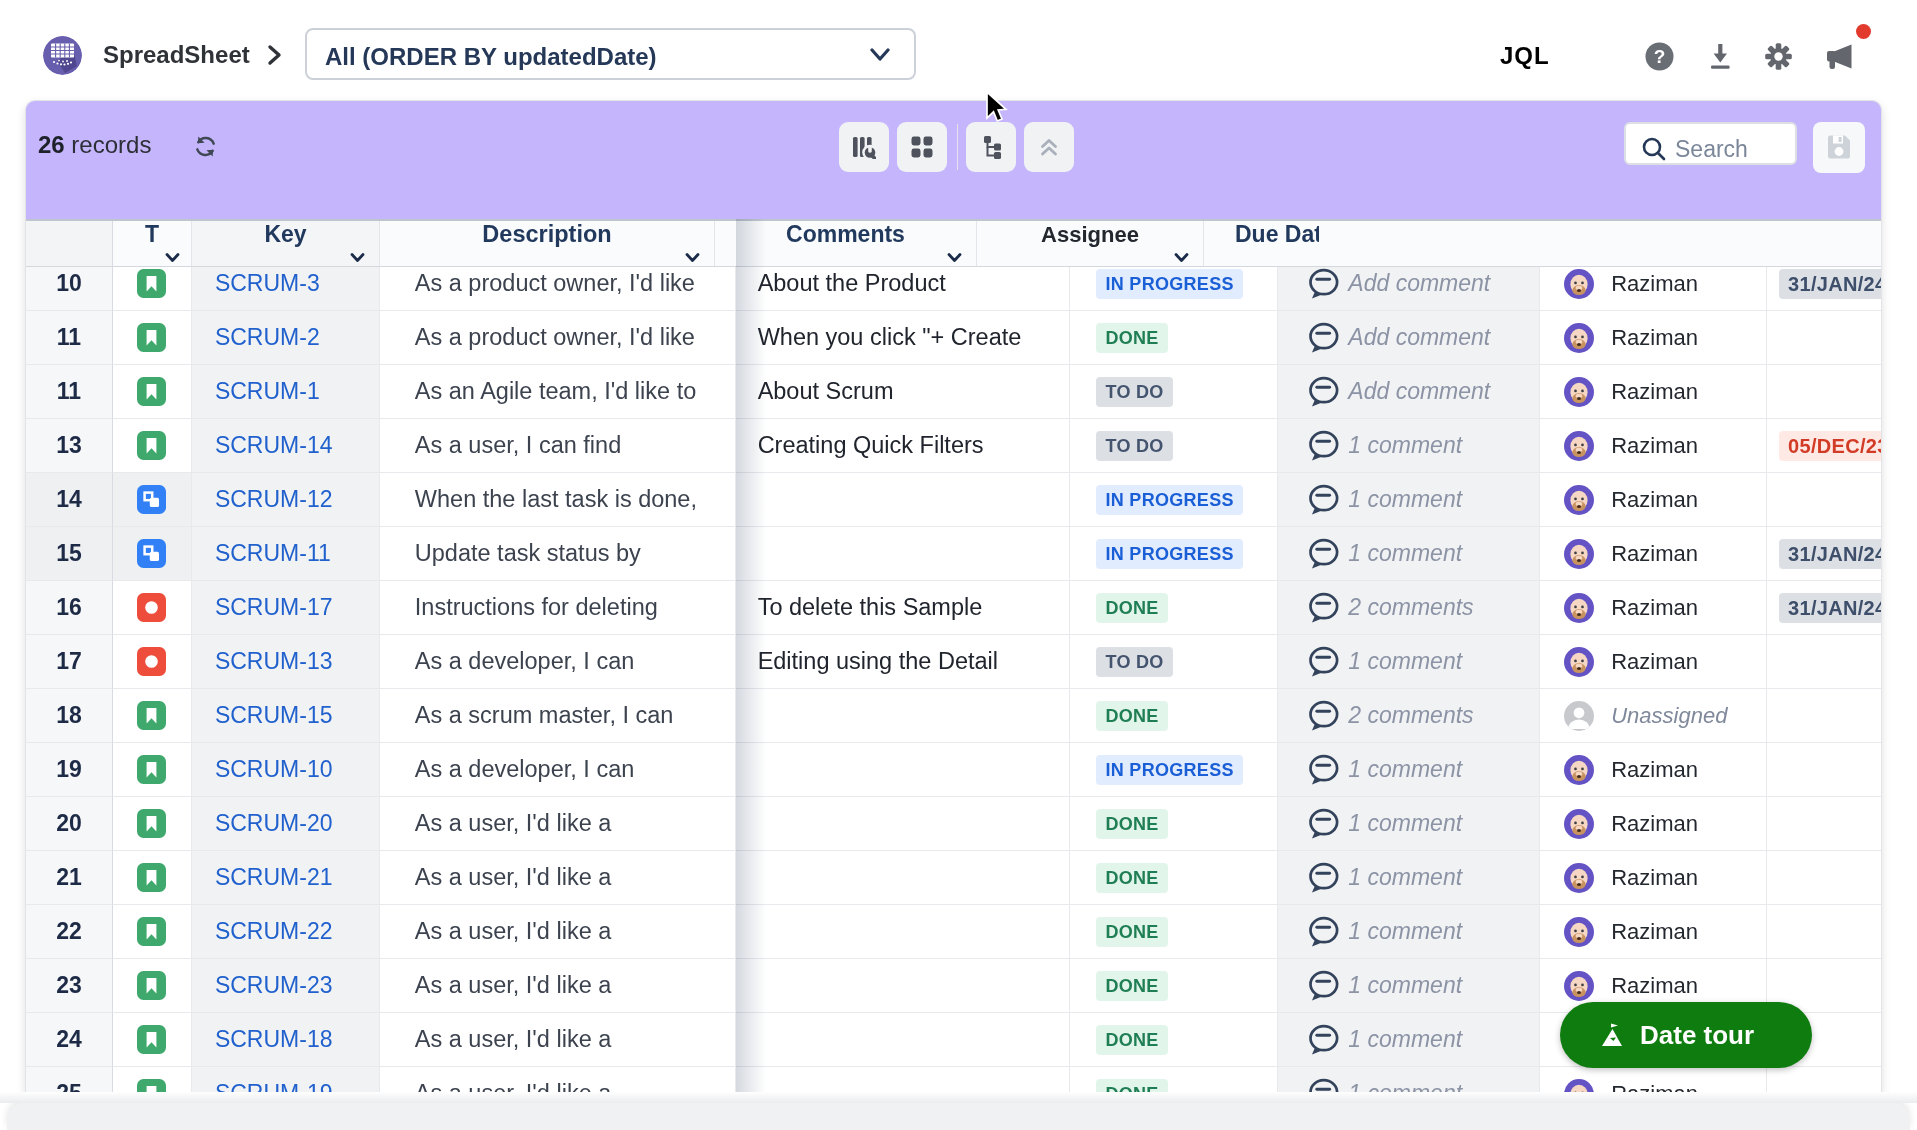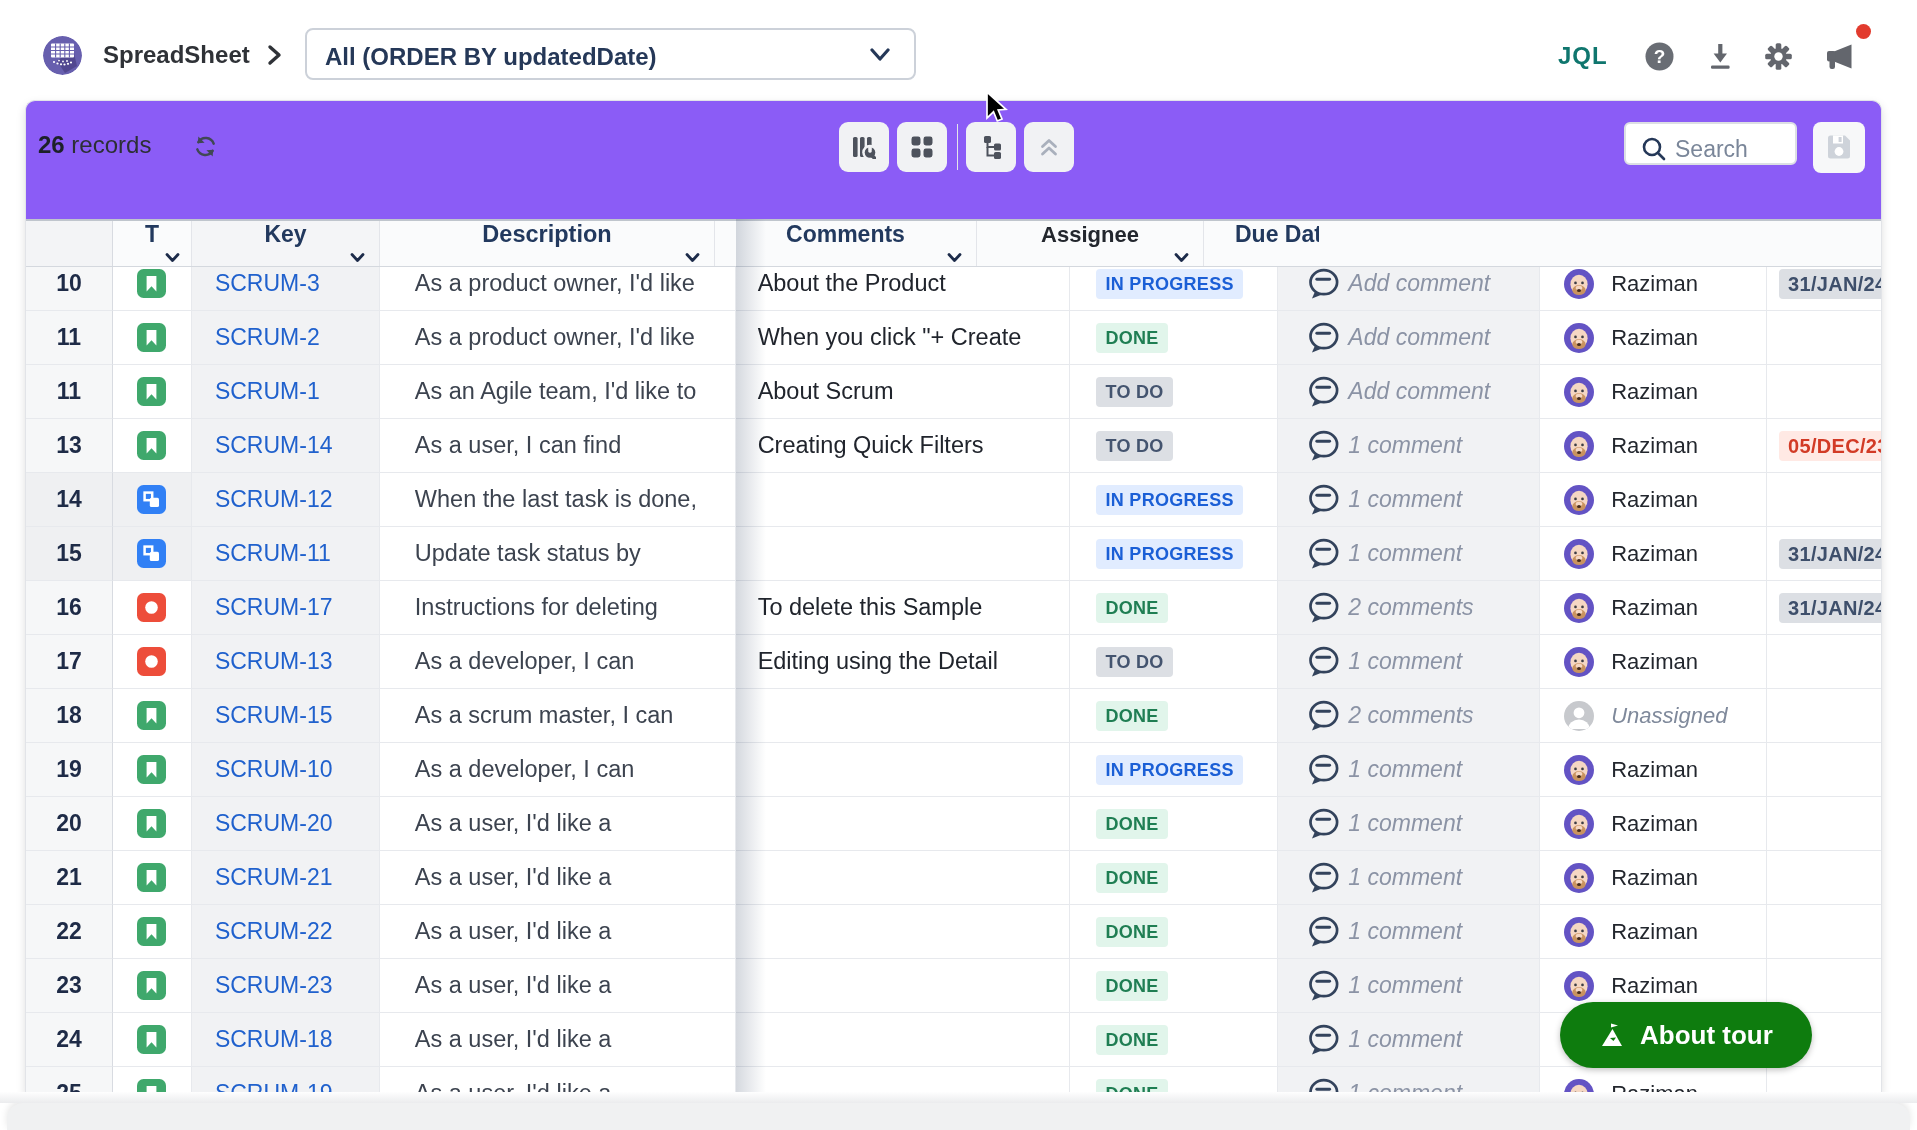--- a/index.html
+++ b/index.html
@@ -8,24 +8,24 @@
   .abs { position:absolute; }
 
   
   #logo { left:43px; top:36px; width:39px; height:39px; border-radius:50%; }
   #title { left:103px; top:41px; font-size:24px; font-weight:bold; color:#2f3237; }
   #crumb { left:266px; top:44px; }
   #qsel { left:305px; top:28px; width:611px; height:52px; border:2px solid #ccd1d9;
     border-radius:8px; background:#fff; }
   #qsel .txt { position:absolute; left:18px; top:13px; font-size:24px; font-weight:bold; color:#253858; }
   #qsel svg { position:absolute; right:24px; top:18px; }
-  #jql { left:1558px; top:42px; font-size:24px; font-weight:bold; color:#0f766e; letter-spacing:1px;}
+  #jql { left:1500px; top:42px; font-size:24px; font-weight:bold; color:#000000; letter-spacing:1px;}
 
   
-  #card { left:25px; top:100px; width:1857px; height:992px; background:#8b5cf6;
+  #card { left:25px; top:100px; width:1857px; height:992px; background:#c4b5fd;
     border:1px solid #e2e4e8; border-bottom:none; border-radius:10px 10px 0 0;
     box-shadow:0 4px 10px rgba(0,0,0,0.13); overflow:hidden; }
 
   
   #records { left:37px; top:132px; font-size:24px; color:#2c2f35; }
   #records b { color:#1d2129; }
   .tbtn { top:21px; width:50px; height:50px; border-radius:9px; background:#f1f2f4; }
   .tbtn svg { position:absolute; left:13px; top:13px; }
   #search { left:1598px; top:21px; width:173px; height:43px; border:2px solid #dcdfe4;
     border-radius:6px; background:#fff; }
@@ -860,14 +860,14 @@
 
 <div id="bottomstrip" class="abs"></div>
 <div id="bottomshadow" class="abs"></div>
 
 <div id="quicktour" class="abs">
   <svg style="margin-left:38px" width="30" height="30" viewBox="0 0 30 30">
     <path d="M13 9 L13 3.5 L20 5.5 L13 7.5" fill="#fff"></path>
     <path d="M14.5 9 L24 26 L4 26 Z" fill="#fff"></path>
     <path d="M12 18 L15.5 21 L18 17.5" fill="#0e7c0e"></path>
   </svg>
-  <span style="margin-left:12px">About tour</span>
+  <span style="margin-left:12px">Date tour</span>
 </div>
 
 </body></html>

